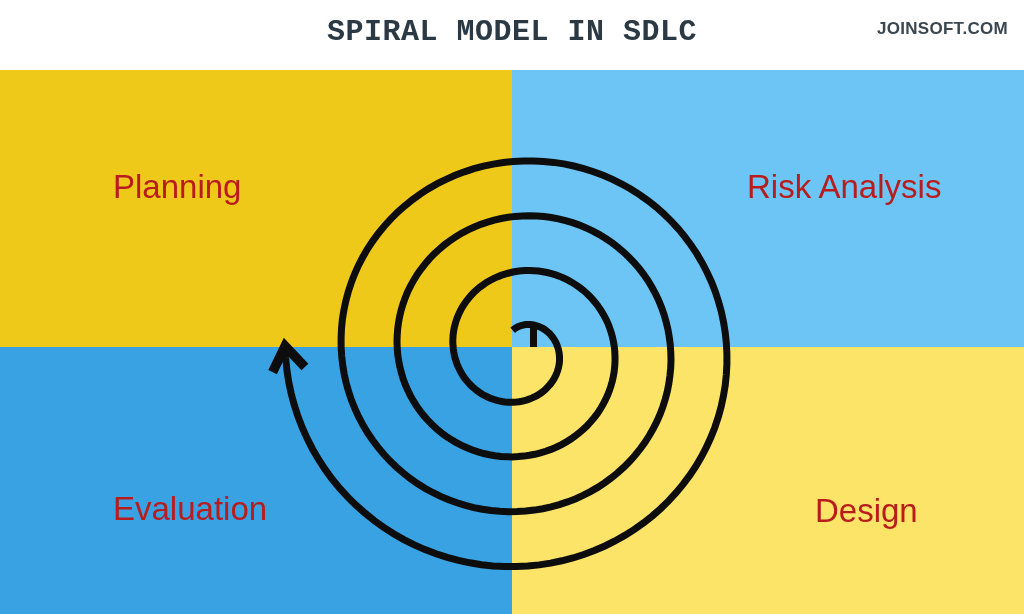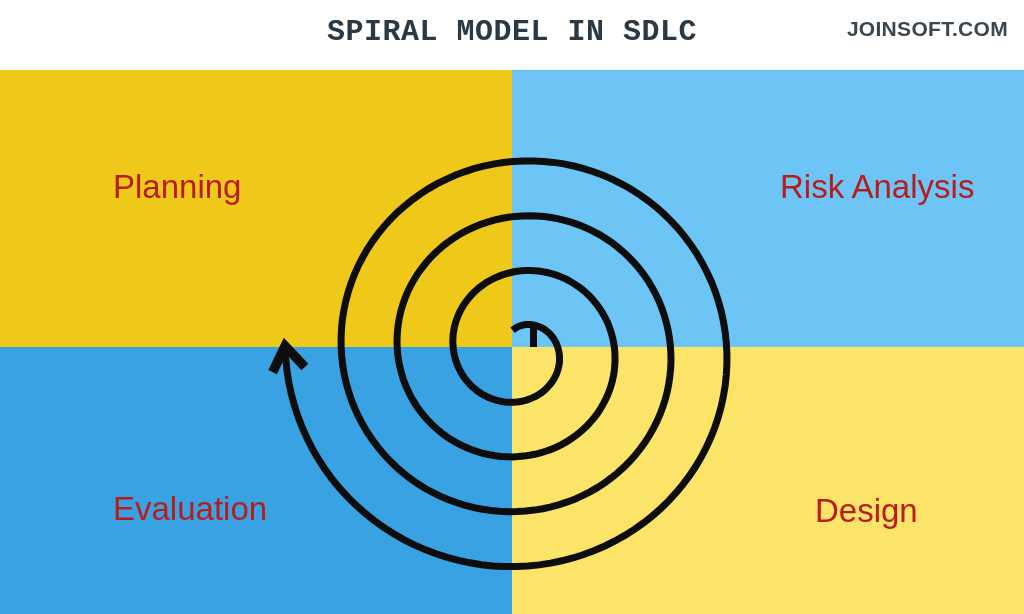--- a/index.html
+++ b/index.html
@@ -26,42 +26,42 @@
     font-size: 30px;
     font-weight: 700;
     letter-spacing: 0.5px;
     color: #2a3944;
     font-family: Liberation Mono, monospace;
   }
   .watermark {
     position: absolute;
     right: 16px; top: 0; height: 58px;
     display: flex; align-items: center;
-    font-size: 21px;
+    font-size: 17px;
     font-weight: 700;
     letter-spacing: 0.3px;
     color: #3a4750;
   }
   .quadrant {
     position: absolute;
   }
   .q-tl { left: 0;    top: 70px;  width: 512px; height: 277px; }
   .q-tr { left: 512px; top: 70px;  width: 512px; height: 277px; }
   .q-bl { left: 0;    top: 347px; width: 512px; height: 267px; }
   .q-br { left: 512px; top: 347px; width: 512px; height: 267px; }
   .q-label {
     position: absolute;
     font-size: 33px;
     font-weight: 500;
     color: #b91c1c;
     line-height: 1;
     white-space: nowrap;
   }
   .lbl-planning   { left: 113px; top: 170px; }
-  .lbl-risk       { left: 780px; top: 170px; }
+  .lbl-risk       { left: 747px; top: 170px; }
   .lbl-evaluation { left: 113px; top: 492px; }
   .lbl-design     { left: 815px; top: 494px; }
   .spiral-svg {
     position: absolute;
     left: 0; top: 0;
     width: 1024px; height: 614px;
     pointer-events: none;
   }
 </style>
 </head>

